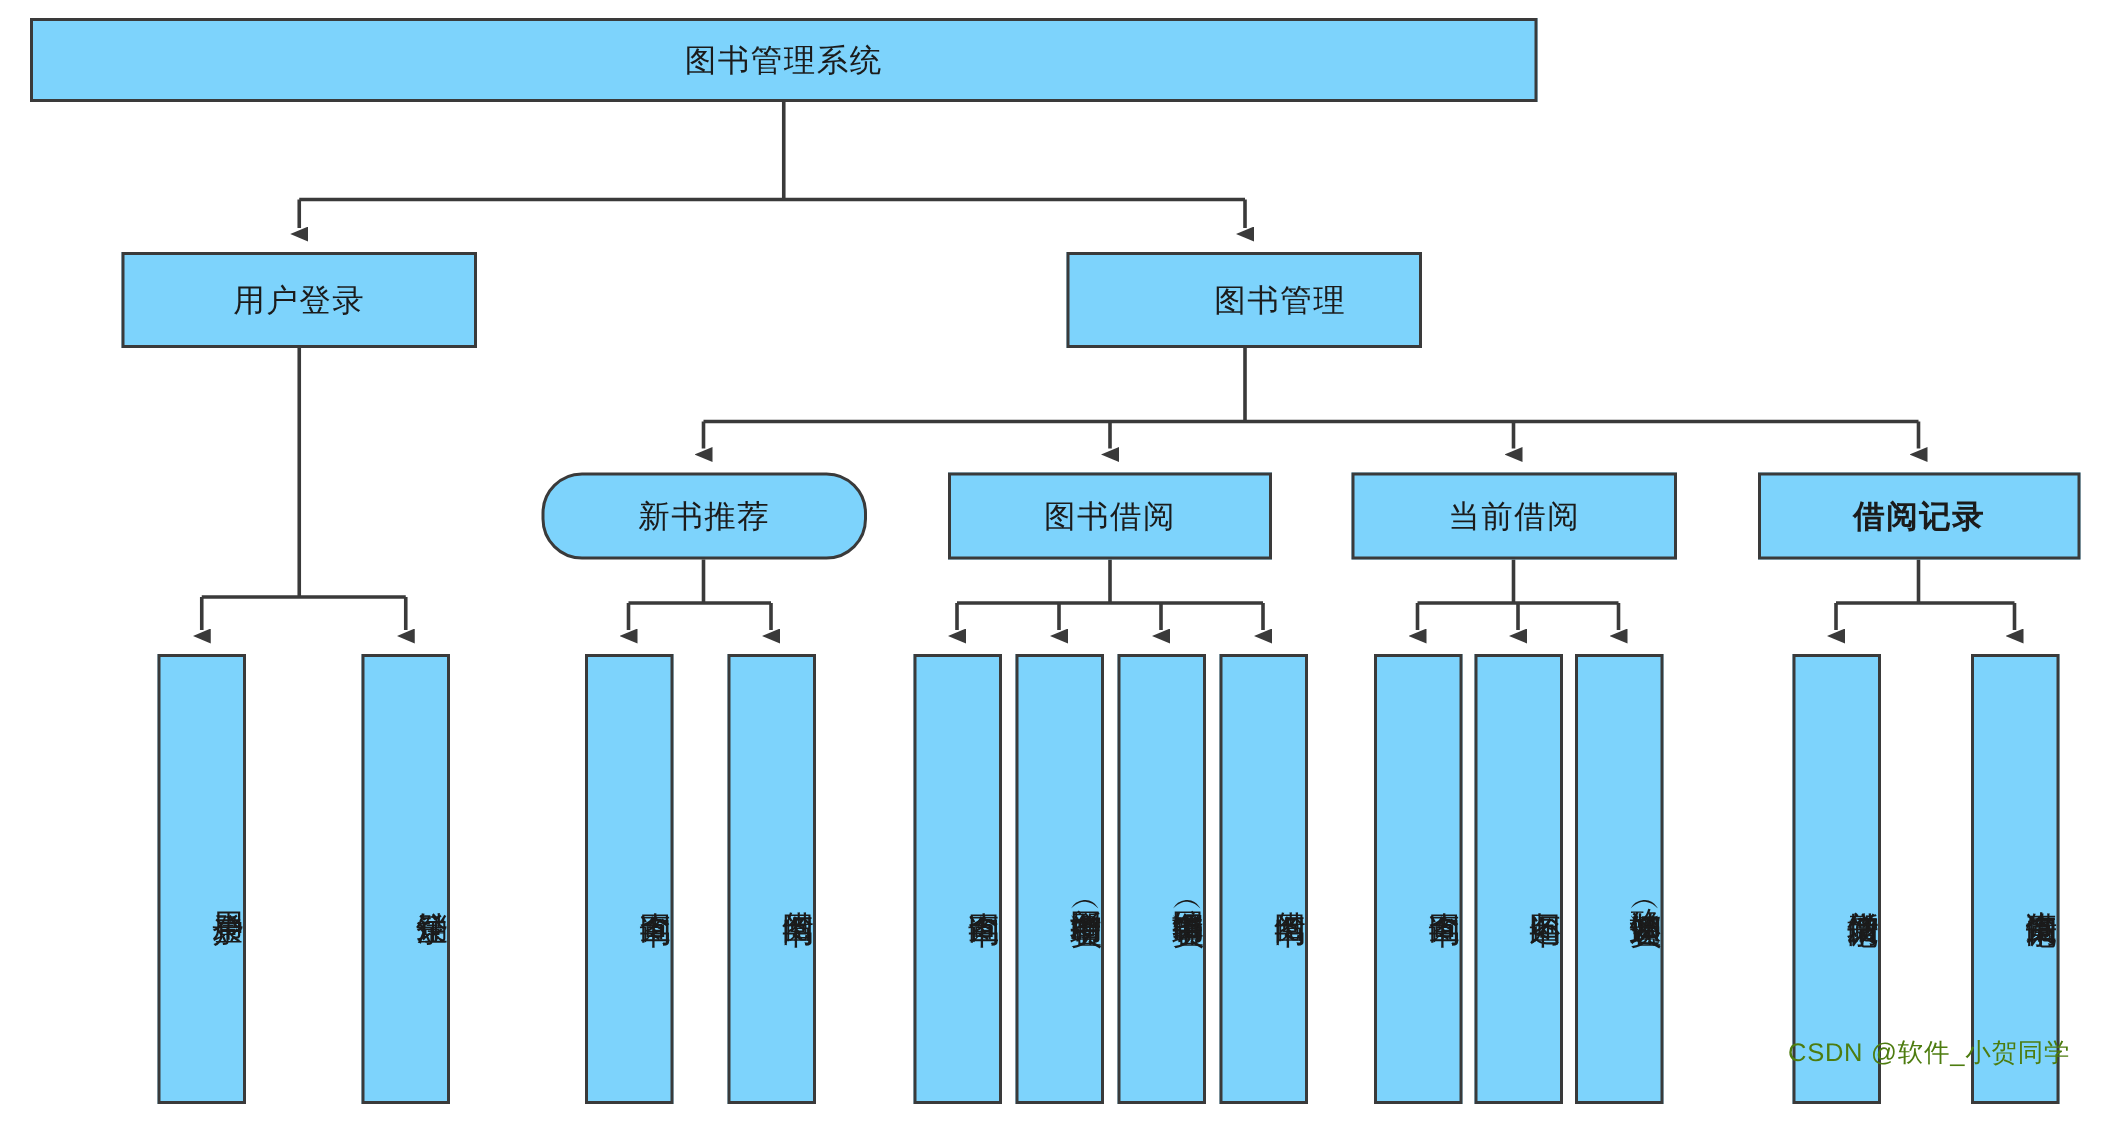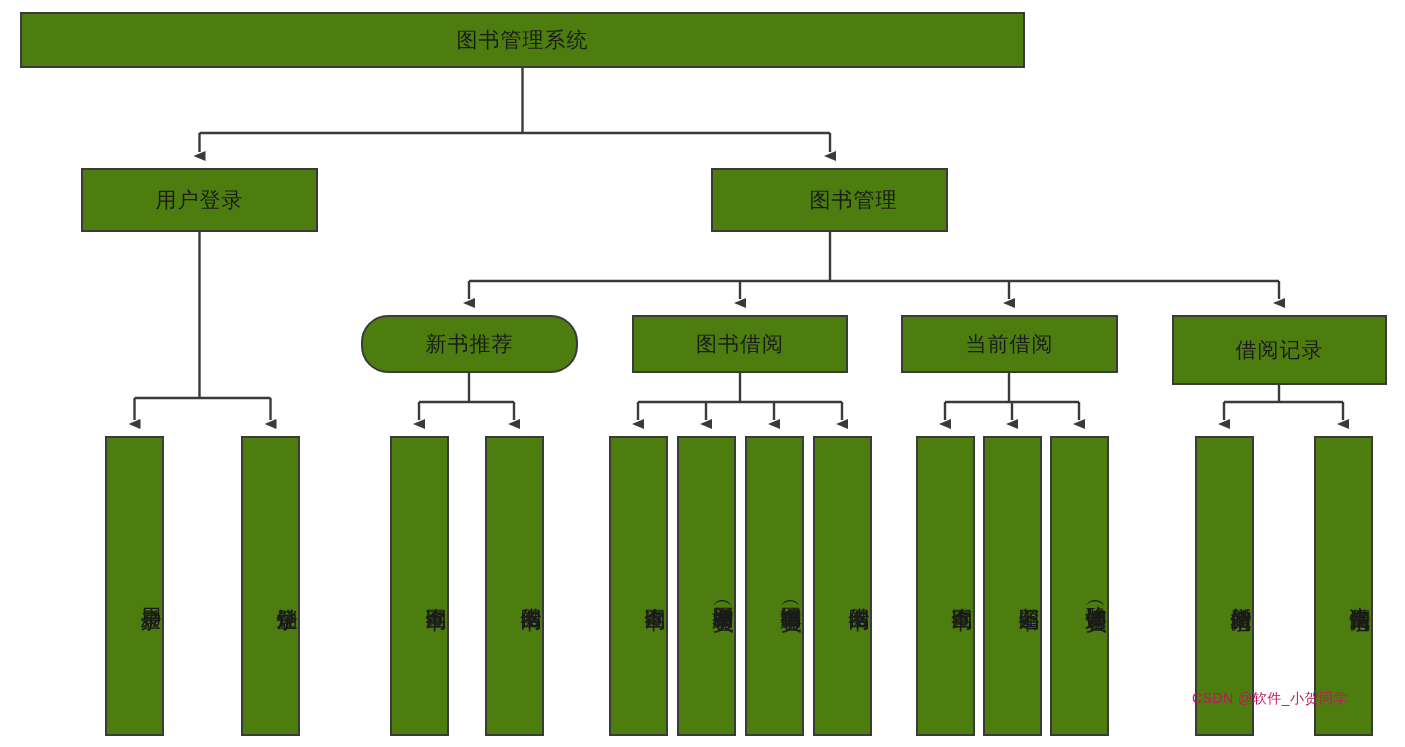--- a/index.html
+++ b/index.html
@@ -22,21 +22,21 @@
     left: 0;
     top: 0;
     width: 1405px;
     height: 747px;
     pointer-events: none;
   }
   .node {
     position: absolute;
     box-sizing: border-box;
     border: 2px solid #3a3a3a;
-    background: #4d7c0f;
+    background: #7dd3fc;
     display: flex;
     align-items: center;
     justify-content: center;
     color: #1b1b1b;
   }
   .node.horiz {
     font-size: 21px;
     letter-spacing: 1px;
   }
   .node.vert {
@@ -51,22 +51,22 @@
     white-space: nowrap;
   }
   .node.vert .vtext {
     writing-mode: vertical-rl;
     text-orientation: upright;
   }
   #watermark {
     position: absolute;
     left: 1192px;
     top: 690px;
-    font-size: 14px;
-    color: #be185d;
+    font-size: 17px;
+    color: #4d7c0f;
     white-space: nowrap;
     letter-spacing: 0.5px;
   }
 </style>
 </head>
 <body>
 
 <div id="canvas">
 
   <svg id="wires" viewBox="0 0 1405 747" xmlns="http://www.w3.org/2000/svg">
@@ -132,21 +132,21 @@
 
   <div class="node horiz" style="left:361px; top:315px; width:217px; height:58px;border-radius:27px;">
     <span>新书推荐</span>
   </div>
   <div class="node horiz" style="left:632px; top:315px; width:216px; height:58px;">
     <span>图书借阅</span>
   </div>
   <div class="node horiz" style="left:901px; top:315px; width:217px; height:58px;text-align:center;">
     <span>当前借阅</span>
   </div>
-  <div class="node horiz" style="left:1172px; top:315px; width:215px; height:70px;">
+  <div class="node horiz" style="left:1172px; top:315px; width:215px; height:58px;font-weight:bold;">
     <span>借阅记录</span>
   </div>
 
   <div class="node vert" style="left:105px; top:436px; width:59px; height:300px;">
     <span class="vtext">用户登录</span>
   </div>
   <div class="node vert" style="left:241px; top:436px; width:59px; height:300px;">
     <span class="vtext">注销登录</span>
   </div>
   <div class="node vert" style="left:390px; top:436px; width:59px; height:300px;">

